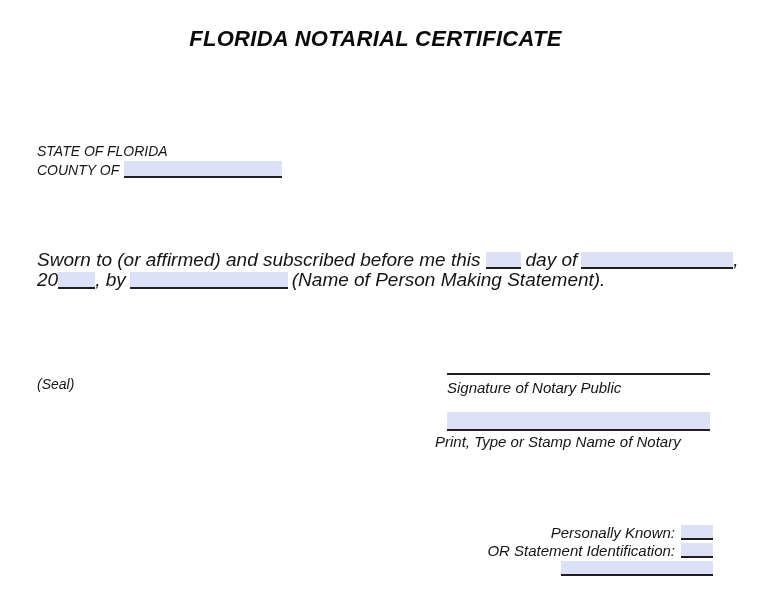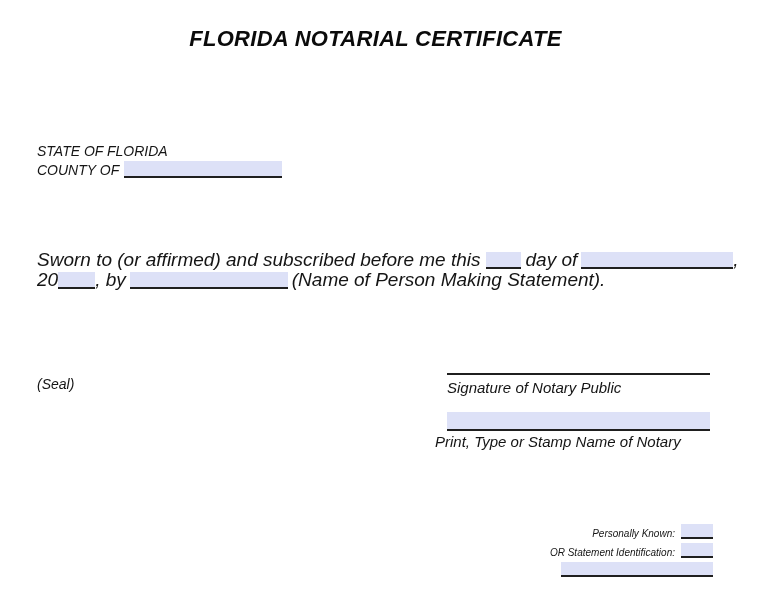--- a/index.html
+++ b/index.html
@@ -77,21 +77,21 @@
     position: absolute;
     left: 435px; top: 433px;
     font-size: 15px;
     white-space: nowrap;
   }
   .id-block {
     position: absolute;
     left: 300px; top: 524px;
     width: 413px;
     text-align: right;
-    font-size: 10px;
+    font-size: 15px;
     line-height: 18px;
     white-space: nowrap;
   }
   .small-field { width: 32px;  height: 13px; vertical-align: -2px; margin-left: 6px; }
   .type-field  { width: 152px; height: 13px; vertical-align: -2px; margin-left: 6px; }
 </style>
 </head>
 <body>
 
 <div class="page">

